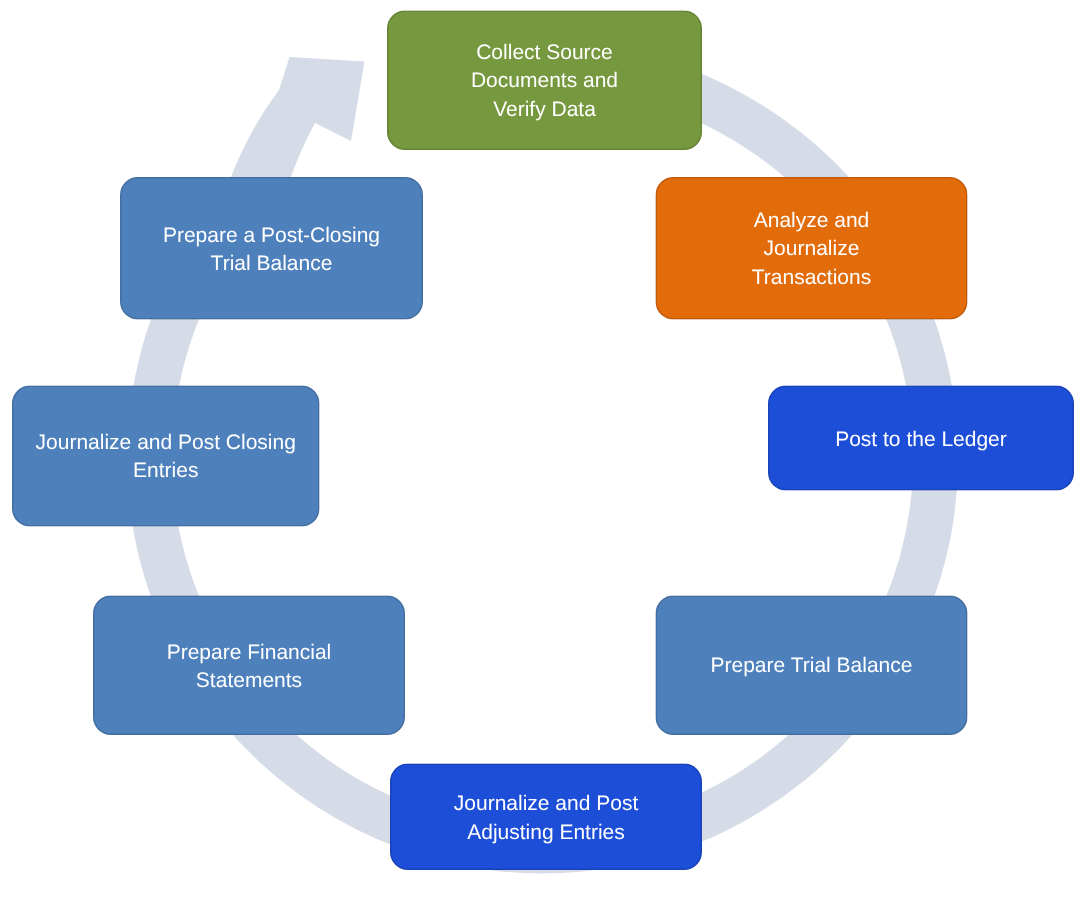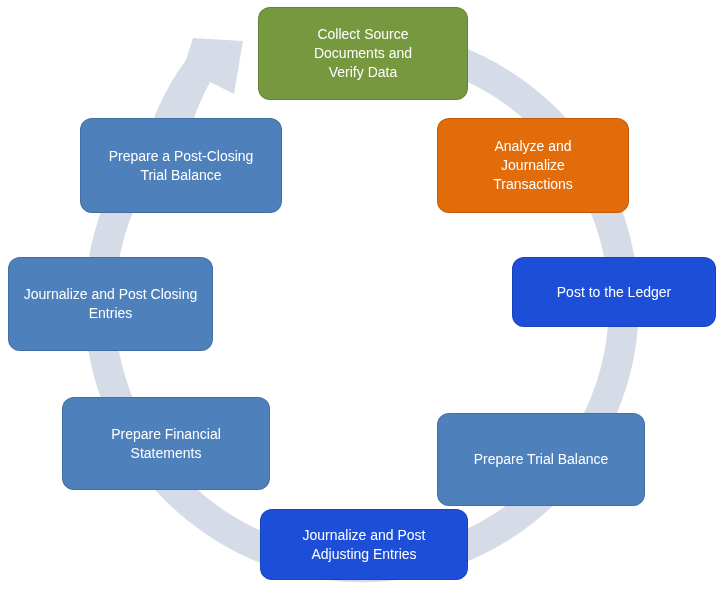--- a/index.html
+++ b/index.html
@@ -24,21 +24,21 @@
     justify-content: center;
     text-align: center;
     color: #ffffff;
     font-size: 14px;
     line-height: 1.35;
     box-sizing: border-box;
     padding: 0 14px;
     border: 1px solid rgba(0,0,0,0.14);
   }
   .pad-md { padding: 16px 18px; }
-  .pad-lg { padding: 0 30px; margin-top: 16px; }
+  .pad-lg { padding: 0 30px; }
   .pad-xl { padding: 0 40px; }
 </style>
 </head>
 <body>
 
 <div id="stage">
 
   <svg id="ring-svg" viewBox="0 0 726 611" aria-hidden="true">
 
     <path d="M 281 56 A 262 262 0 1 1 135 174" fill="none" stroke-width="30" stroke-linecap="butt" stroke="#D5DCE8"></path>
@@ -50,21 +50,21 @@
              L 234 94
              L 210 82
              Q 188 122 178 180
              Z" fill="#D5DCE8"></path>
   </svg>
 
   <div class="box pad-xl" style="left: 258px; top: 7px; width: 210px; height: 93px; background-color: rgb(118, 152, 62);">
     <span>Collect Source Documents and Verify Data</span>
   </div>
 
-  <div class="box pad-xl" style="left: 437px; top: 118px; width: 192px; height: 95px; background-color: rgb(226, 107, 10); justify-content: flex-end;">
+  <div class="box pad-xl" style="left: 437px; top: 118px; width: 208px; height: 95px; background-color: rgb(226, 107, 10); justify-content: flex-end;">
     <span>Analyze and Journalize Transactions</span>
   </div>
 
   <div class="box" style="left: 512px; top: 257px; width: 204px; height: 70px; background-color: #1d4ed8; align-items: center;">
     <span>Post to the Ledger</span>
   </div>
 
   <div class="box pad-lg" style="left: 437px; top: 397px; width: 208px; height: 93px; background-color: rgb(78, 128, 188);">
     <span>Prepare Trial Balance</span>
   </div>

